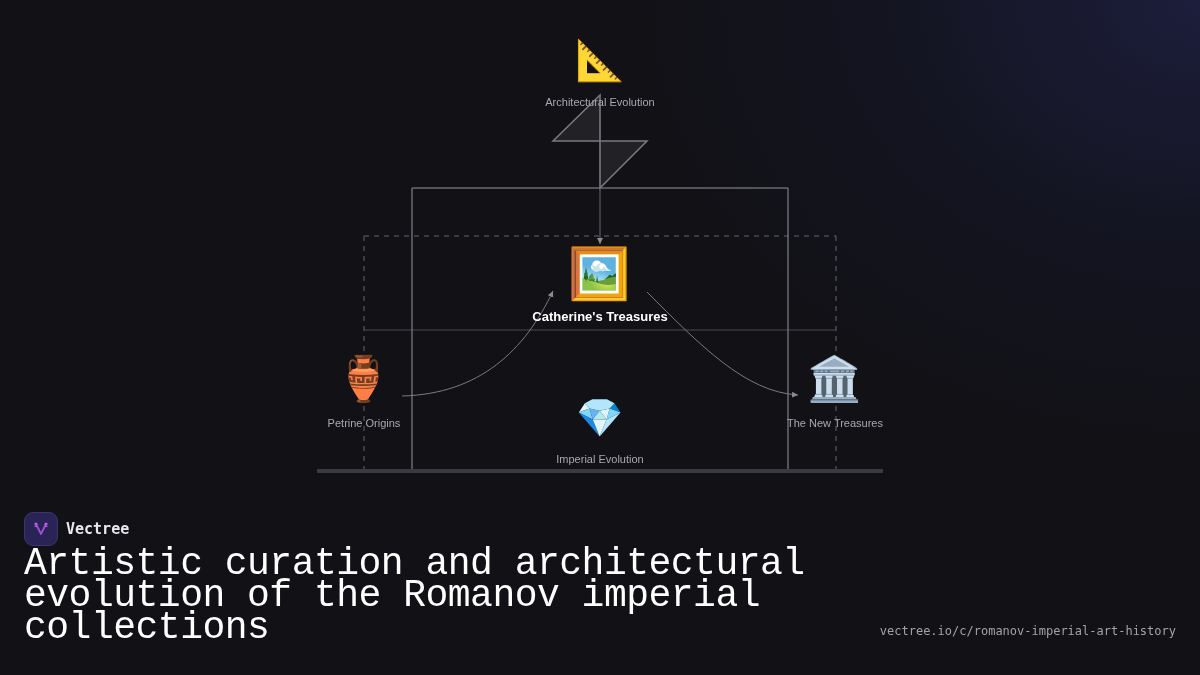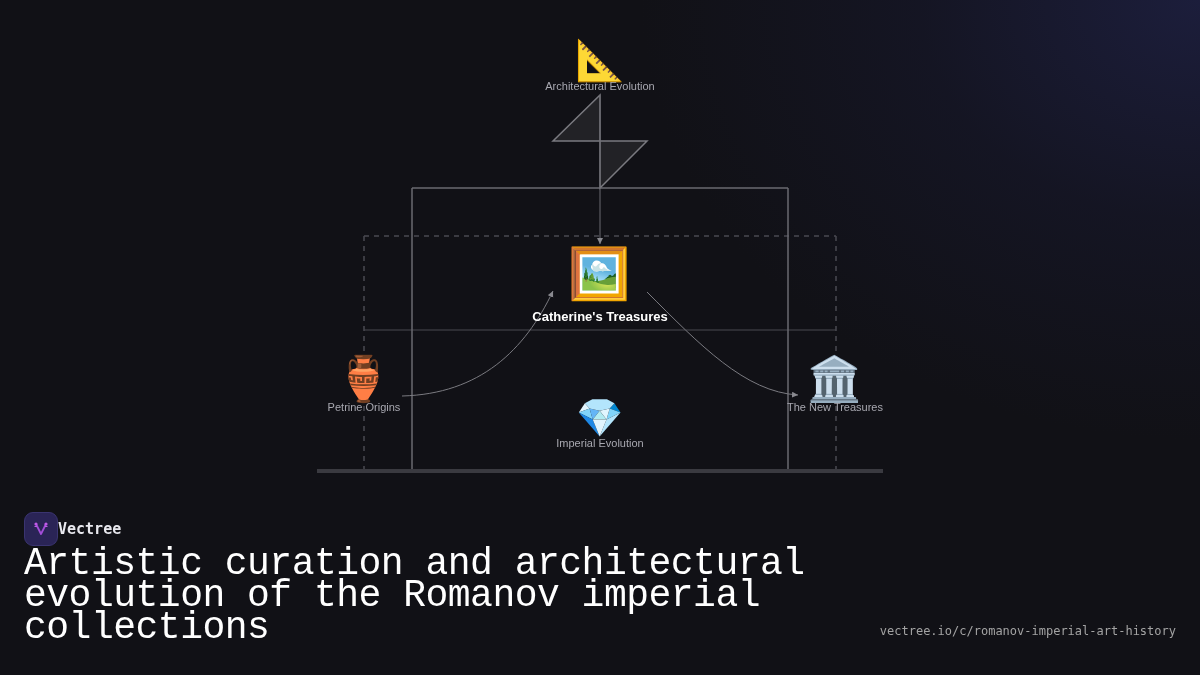--- a/index.html
+++ b/index.html
@@ -41,34 +41,35 @@
       transform: translateX(-50%);
       white-space: nowrap;
     }
     .node .emoji {
       line-height: 1;
       font-family: "DejaVu Sans", sans-serif;
     }
     .node .label {
       font-size: 11px;
       color: #a8a8b0;
-      margin-top: 0;
+      margin-top: 16px;
     }
     .node.central .label {
       color: #ffffff;
       font-weight: bold;
       font-size: 13px;
       margin-top: 10px;
     }
     .brand {
       position: absolute;
       left: 24px;
       top: 512px;
       display: flex;
       align-items: center;
+      gap: 8px;
     }
     .brand-logo {
       width: 34px;
       height: 34px;
       border-radius: 9px;
       background: #2a2456;
       border: 1px solid #3a3470;
       display: flex;
       align-items: center;
       justify-content: center;

